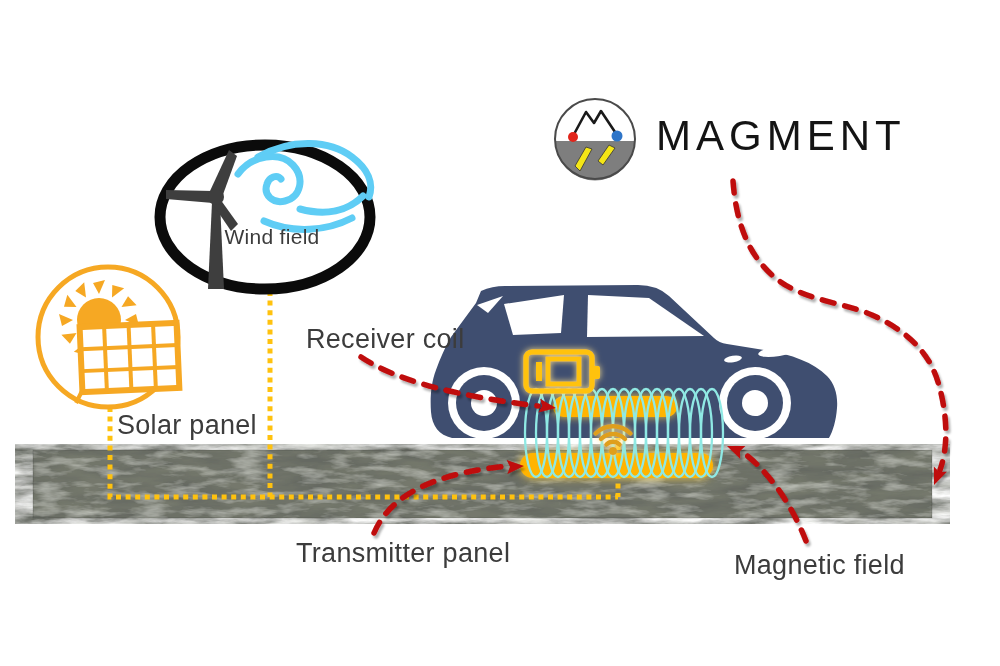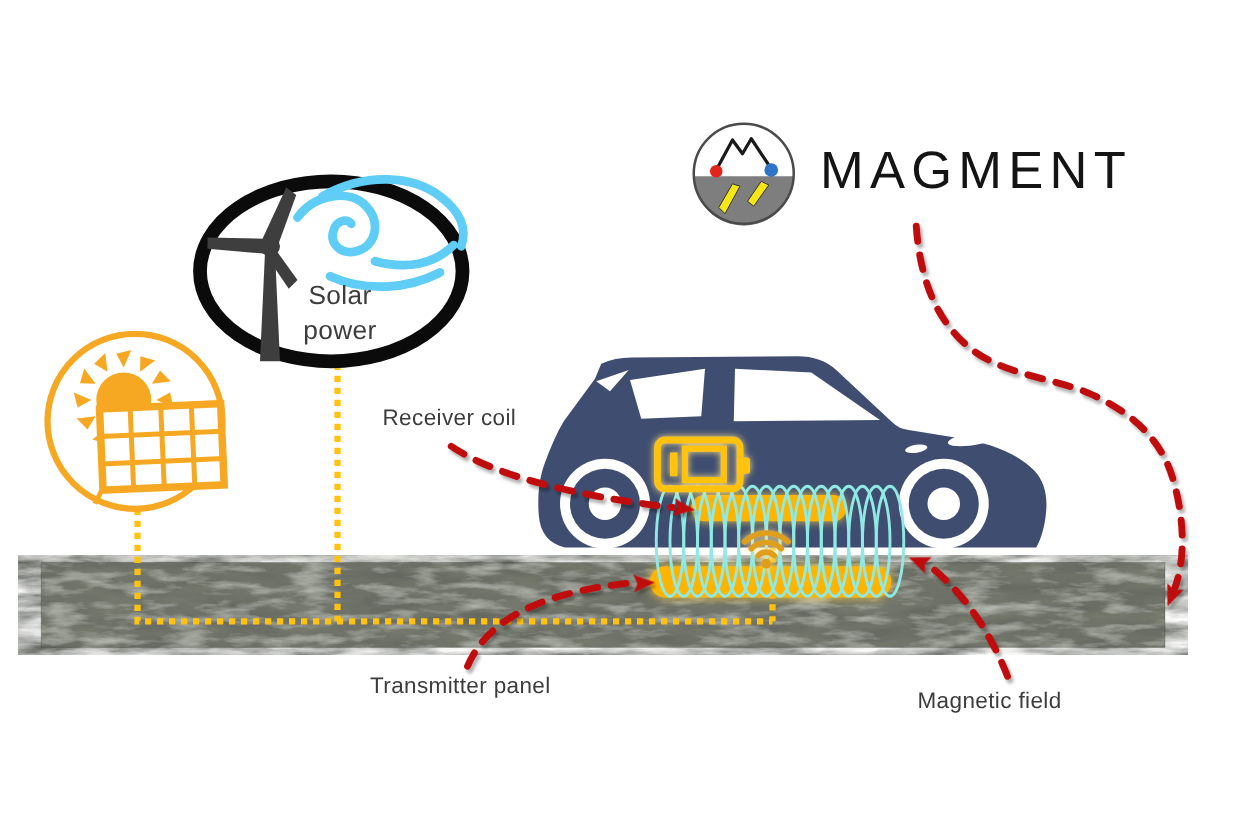--- a/index.html
+++ b/index.html
@@ -1,19 +1,19 @@
 <!DOCTYPE html>
 <html><head>
 <meta charset="utf-8">
 <style>
   html,body{margin:0;padding:0;background:#ffffff;}
   .canvas{position:relative;width:1000px;height:666px;background:#ffffff;overflow:hidden;
           font-family:"Liberation Sans",sans-serif;}
   .canvas svg{position:absolute;left:0;top:0;}
-  .lbl{position:absolute;color:#3c3c3c;font-size:18px;letter-spacing:0.3px;white-space:nowrap;}
+  .lbl{position:absolute;color:#3c3c3c;font-size:27px;letter-spacing:0.3px;white-space:nowrap;}
   .lbl-wind{left:222px;top:223px;width:100px;text-align:center;font-size:21px;
             white-space:normal;line-height:1.32;}
   .wordmark{position:absolute;left:656px;top:112px;font-size:42px;font-weight:300;
             letter-spacing:5px;color:#141414;}
 </style>
 </head>
 <body>
 
 <div class="canvas">
 
@@ -194,17 +194,18 @@
   </g>
   <g fill="#BF0A0A" filter="url(#shadowR)">
     <path d="M0 0 L-17 -7 L-14 0 L-17 7 Z" transform="translate(556,408) rotate(8)"></path>
     <path d="M0 0 L-17 -7 L-14 0 L-17 7 Z" transform="translate(524,466) rotate(-3)"></path>
     <path d="M0 0 L-17 -7 L-14 0 L-17 7 Z" transform="translate(727,446) rotate(202)"></path>
     <path d="M0 0 L-17 -7 L-14 0 L-17 7 Z" transform="translate(934,485) rotate(112)"></path>
   </g>
 </svg>
 
   <div class="wordmark">MAGMENT</div>
-  <div class="lbl lbl-wind">Solar power</div>
+  <div class="lbl lbl-wind">Wind field</div>
+  <div class="lbl" style="left:117px;top:410px;">Solar panel</div>
   <div class="lbl" style="left:306px;top:324px;">Receiver coil</div>
   <div class="lbl" style="left:296px;top:538px;">Transmitter panel</div>
   <div class="lbl" style="left:734px;top:550px;">Magnetic field</div>
 </div>
 
 </body></html>

